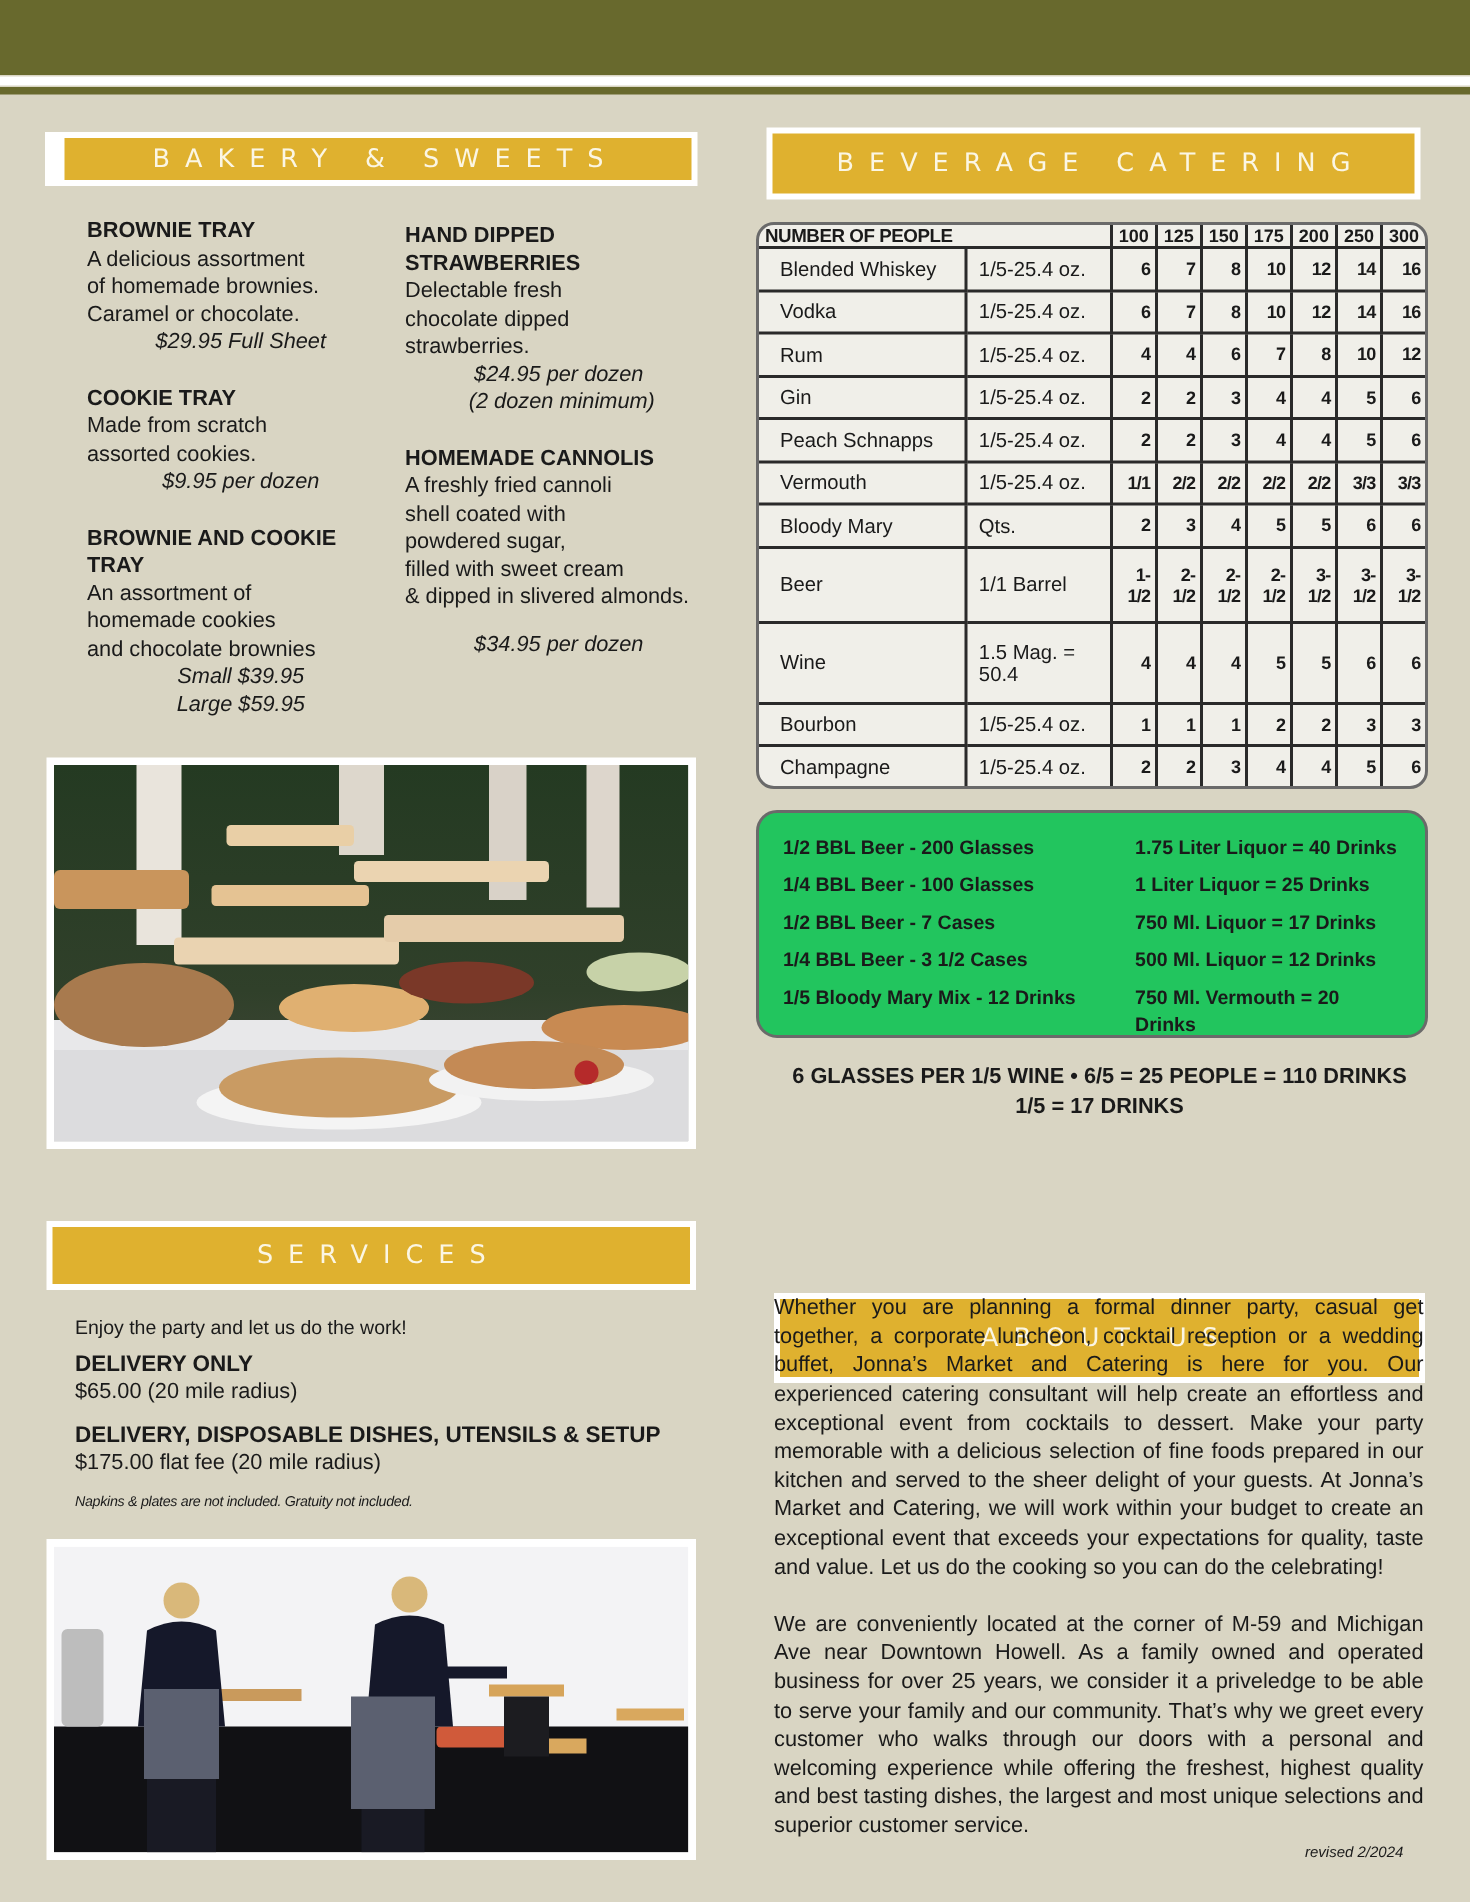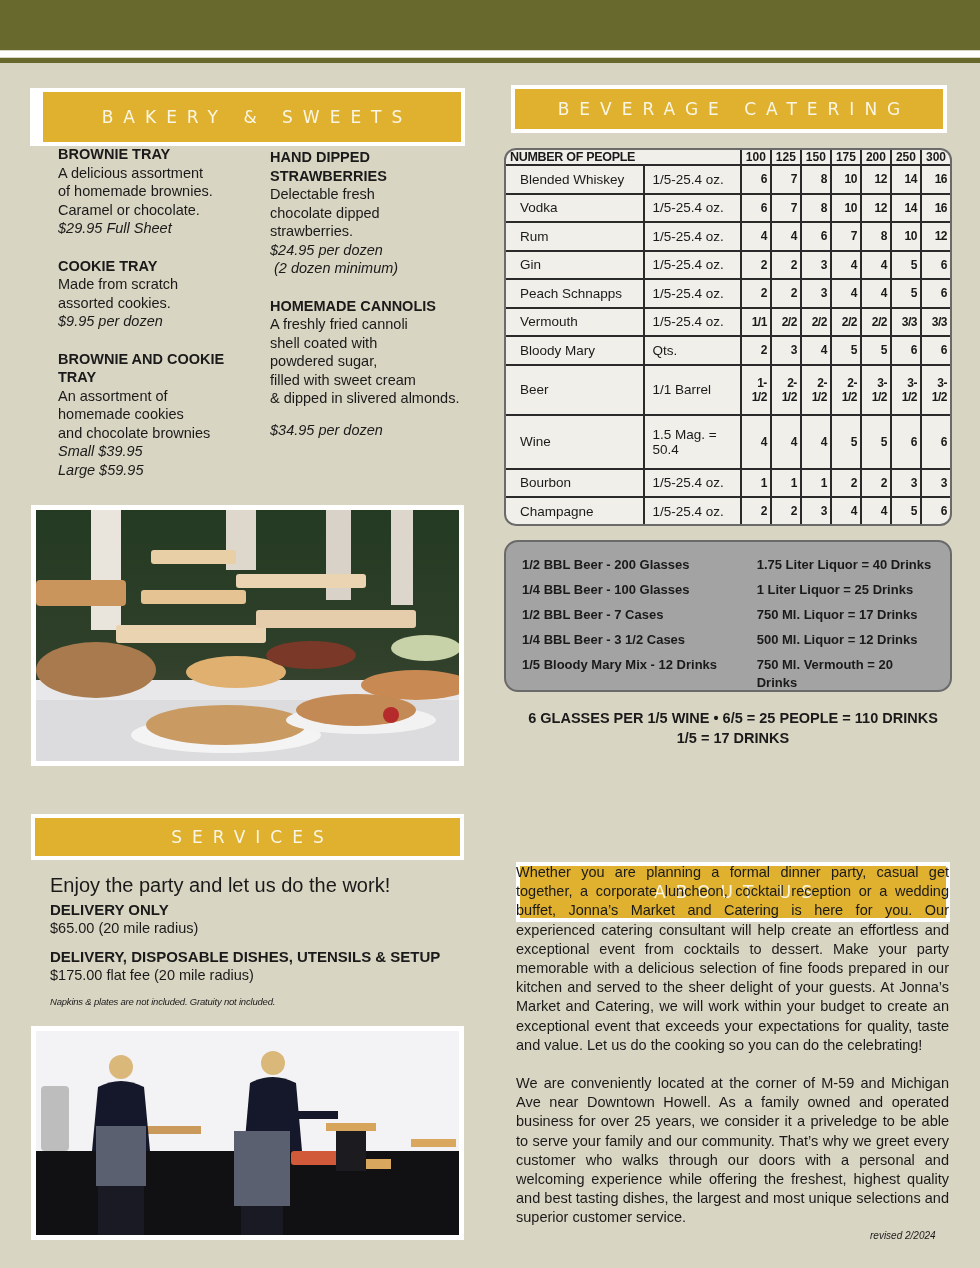--- a/index.html
+++ b/index.html
@@ -10,63 +10,63 @@
   .topbar-white { position: absolute; left: 0; top: 51px; width: 980px; height: 6px; background: #fff; }
   .topbar-line { position: absolute; left: 0; top: 58px; width: 980px; height: 5px; background: #68692d; }
 
   .banner { position: absolute; background: #fff; padding: 4px; }
   .banner-inner { background: #dfb12f; height: 100%; display: flex; align-items: center; justify-content: center;
     color: #fbf6e4; font-size: 17px; letter-spacing: 10px; text-transform: uppercase; font-family: "DejaVu Sans", sans-serif; font-weight: normal; padding-left: 10px; }
 
   .col { position: absolute; font-size: 14.5px; line-height: 18.5px; }
   .item { margin-bottom: 19px; }
   .item-title { font-weight: bold; font-size: 14.5px; }
-  .item-price { font-style: italic; }
+  .item-price { font-style: italic; text-align: center; }
 
   .photo { position: absolute; background: #fff; padding: 5px; }
   .photo-inner { width: 100%; height: 100%; overflow: hidden; position: relative; }
 
   
   .bev-table-wrap { position: absolute; left: 504px; top: 148px; width: 448px; height: 378px; border: 2px solid #6a6a6a; border-radius: 12px; overflow: hidden; background: #f0efe9; }
   table.bev { border-collapse: collapse; width: 100%; height: 100%; font-size: 13.5px; }
   table.bev td, table.bev th { border: 2px solid #2a2a2a; padding: 0 4px; }
   table.bev tr:first-child th { border-top: none; }
   table.bev tr td:first-child, table.bev tr th:first-child { border-left: none; }
   table.bev tr td:last-child, table.bev tr th:last-child { border-right: none; }
   table.bev tr:last-child td { border-bottom: none; }
   table.bev th { font-weight: bold; font-size: 12px; text-align: center; }
   table.bev th.np { text-align: left; padding-left: 4px; font-size: 12.5px; letter-spacing: -0.3px; }
   table.bev td.name { padding-left: 14px; width: 146px; }
   table.bev td.size { padding-left: 8px; width: 106px; }
   table.bev td.num { text-align: right; font-weight: bold; font-size: 12px; padding: 0 3px; letter-spacing: -0.5px; }
 
-  .conv-box { position: absolute; left: 504px; top: 540px; width: 448px; height: 152px; border: 2px solid #6a6a6a; border-radius: 14px; background: #a3a3a3; padding: 14px 14px 0 16px; display: flex; font-weight: bold; font-size: 13px; }
+  .conv-box { position: absolute; left: 504px; top: 540px; width: 448px; height: 152px; border: 2px solid #6a6a6a; border-radius: 14px; background: #22c55e; padding: 14px 14px 0 16px; display: flex; font-weight: bold; font-size: 13px; }
   .conv-col { display: flex; flex-direction: column; gap: 7px; line-height: 18px; }
   .conv-col.left { width: 236px; }
 
   .conv-note { position: absolute; left: 504px; top: 708px; width: 458px; text-align: center; font-weight: bold; font-size: 14.5px; line-height: 20px; }
 
   .services { position: absolute; left: 50px; top: 876px; width: 420px; font-size: 14.5px; line-height: 18.5px; }
-  .services .intro { font-size: 20px; margin-bottom: 6px; }
+  .services .intro { font-size: 13px; margin-bottom: 6px; }
   .services .svc { margin-bottom: 10px; }
   .services .svc-title { font-weight: bold; font-size: 15px; }
   .services .fine { font-style: italic; font-size: 9.5px; margin-top: -2px; letter-spacing: -0.2px; }
 
   .about { position: absolute; left: 516px; top: 863px; width: 433px; font-size: 14.5px; line-height: 19.2px; text-align: justify; }
   .about p { margin-bottom: 19px; }
   .revised { position: absolute; left: 870px; top: 1230px; font-size: 10px; font-style: italic; text-align: right; }
 </style>
 </head>
 <body>
 
 <div class="topbar"></div>
 <div class="topbar-white"></div>
 <div class="topbar-line"></div>
 
-<div class="banner" style="left:30px; top:88px; width:435px; height:58px;padding-left:13px;">
+<div class="banner" style="left:30px; top:88px; width:435px; height:36px;padding-left:13px;">
   <div class="banner-inner">BAKERY &amp; SWEETS</div>
 </div>
 
 <div class="banner" style="left:511px; top:85px; width:436px; height:48px;">
   <div class="banner-inner">BEVERAGE CATERING</div>
 </div>
 
 <div class="col" id="bakery-left" style="left:58px; top:145px; width:205px;">
     <div class="item">
       <div class="item-title">BROWNIE TRAY</div>

